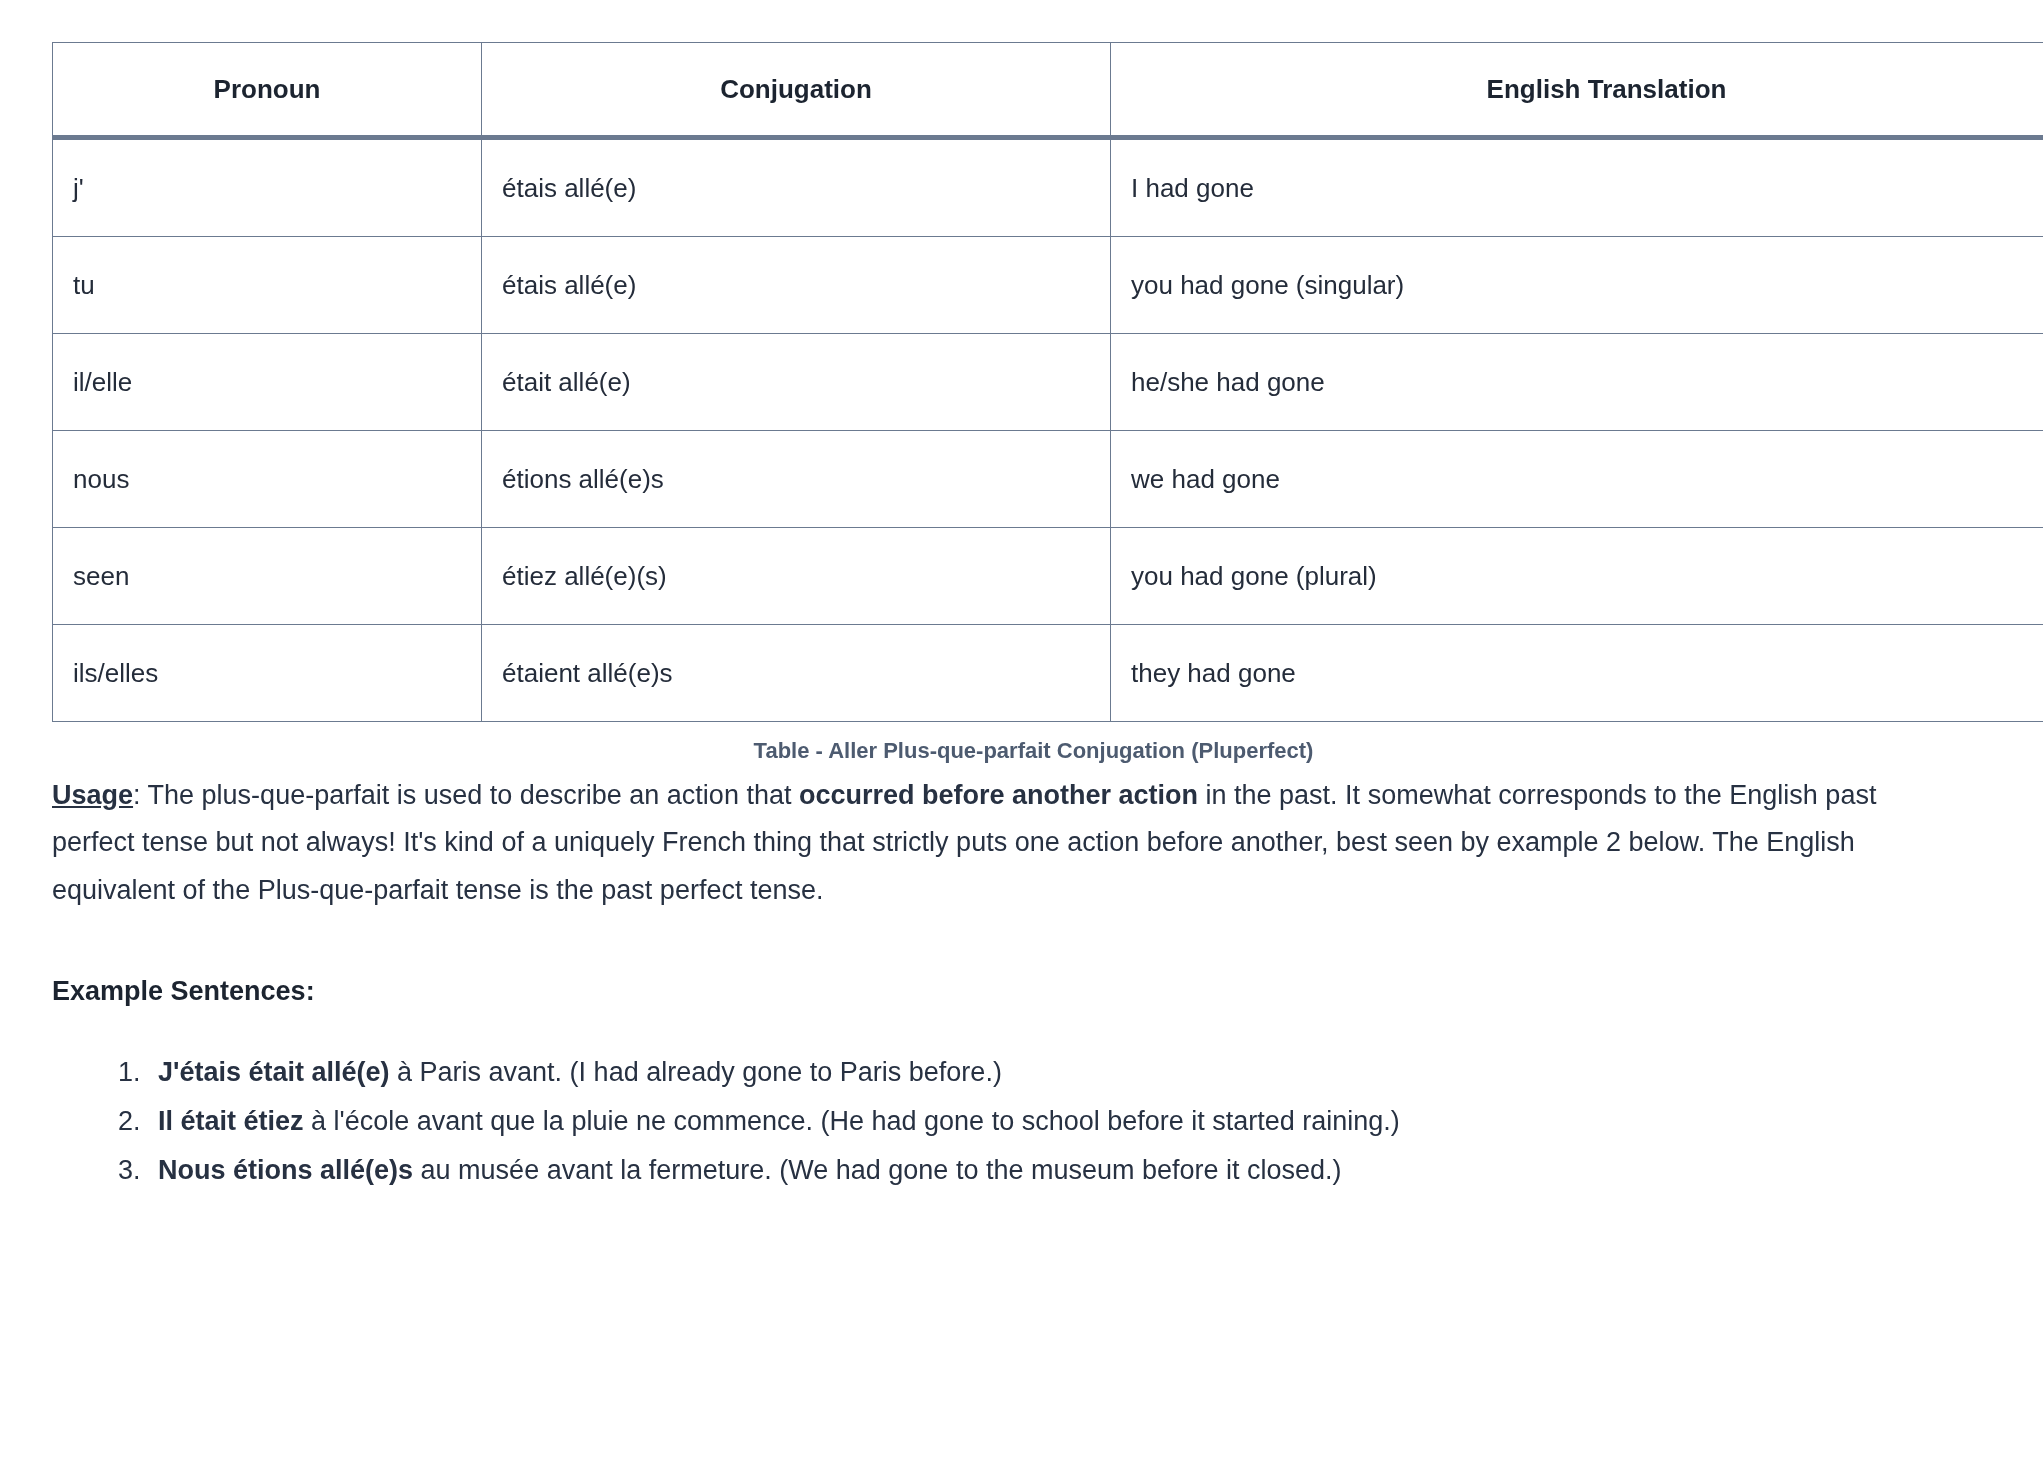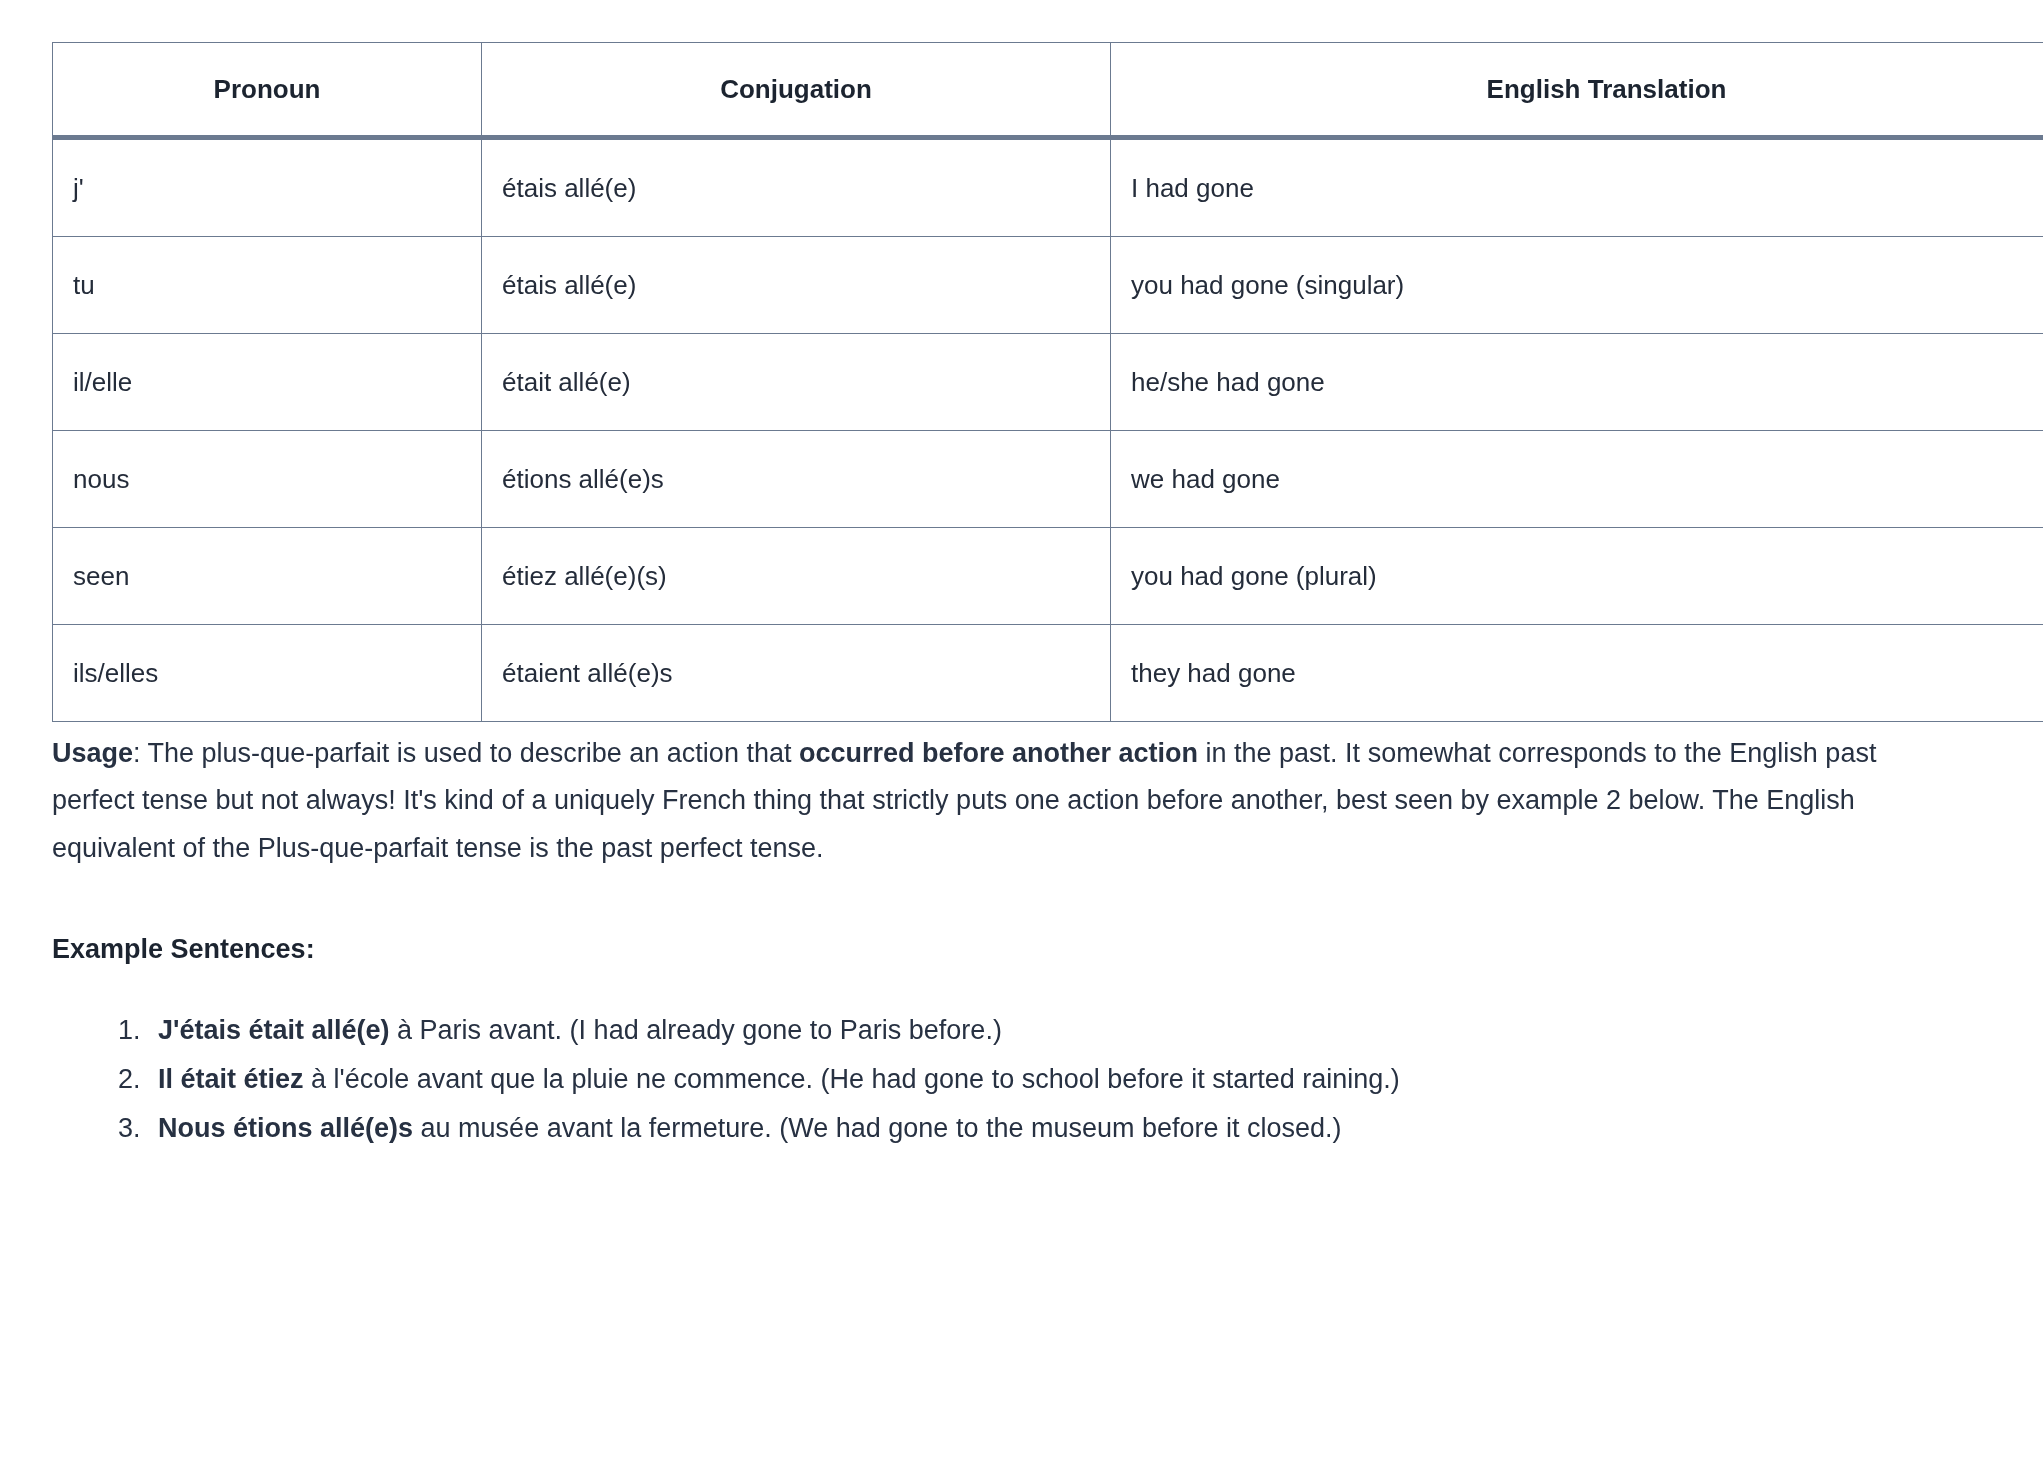--- a/index.html
+++ b/index.html
@@ -75,21 +75,21 @@
   }
 
   
   .usage-paragraph {
     font-size: 27px;
     line-height: 1.75;
     color: #273142;
     margin: 8px 0 0 0;
     max-width: 1880px;
   }
-  .usage-paragraph b { font-weight: bold; }
+  .usage-paragraph b { font-weight: bold; text-decoration: underline; }
   .usage-paragraph .bi {
     font-weight: bold;
   }
 
   
   .examples-heading {
     font-size: 27px;
     font-weight: bold;
     color: #1c2430;
     margin: 62px 0 8px 0;
@@ -149,20 +149,21 @@
         <td>you had gone (plural)</td>
       </tr>
       <tr>
         <td>ils/elles</td>
         <td>étaient allé(e)s</td>
         <td>they had gone</td>
       </tr>
     </tbody>
   </table>
 
+  <div class="table-caption">Table - Aller Plus-que-parfait Conjugation (Pluperfect)</div>
 
   <p class="usage-paragraph"><b>Usage</b><span>: </span><span>The plus-que-parfait is used to describe an action that </span><span class="bi">occurred before another action</span><span> in the past. It somewhat corresponds to the English past perfect tense but not always! It's kind of a uniquely French thing that strictly puts one action before another, best seen by example 2 below. The English equivalent of the Plus-que-parfait tense is the past perfect tense.</span></p>
 
   <div class="examples-heading">Example Sentences:</div>
 
   <ol class="examples-list">
     <li><span class="lead">J'étais était allé(e)</span><span> à Paris avant. (I had already gone to Paris before.)</span></li>
     <li><span class="lead">Il était étiez</span><span> à l'école avant que la pluie ne commence. (He had gone to school before it started raining.)</span></li>
     <li><span class="lead">Nous étions allé(e)s</span><span> au musée avant la fermeture. (We had gone to the museum before it closed.)</span></li>
   </ol>

